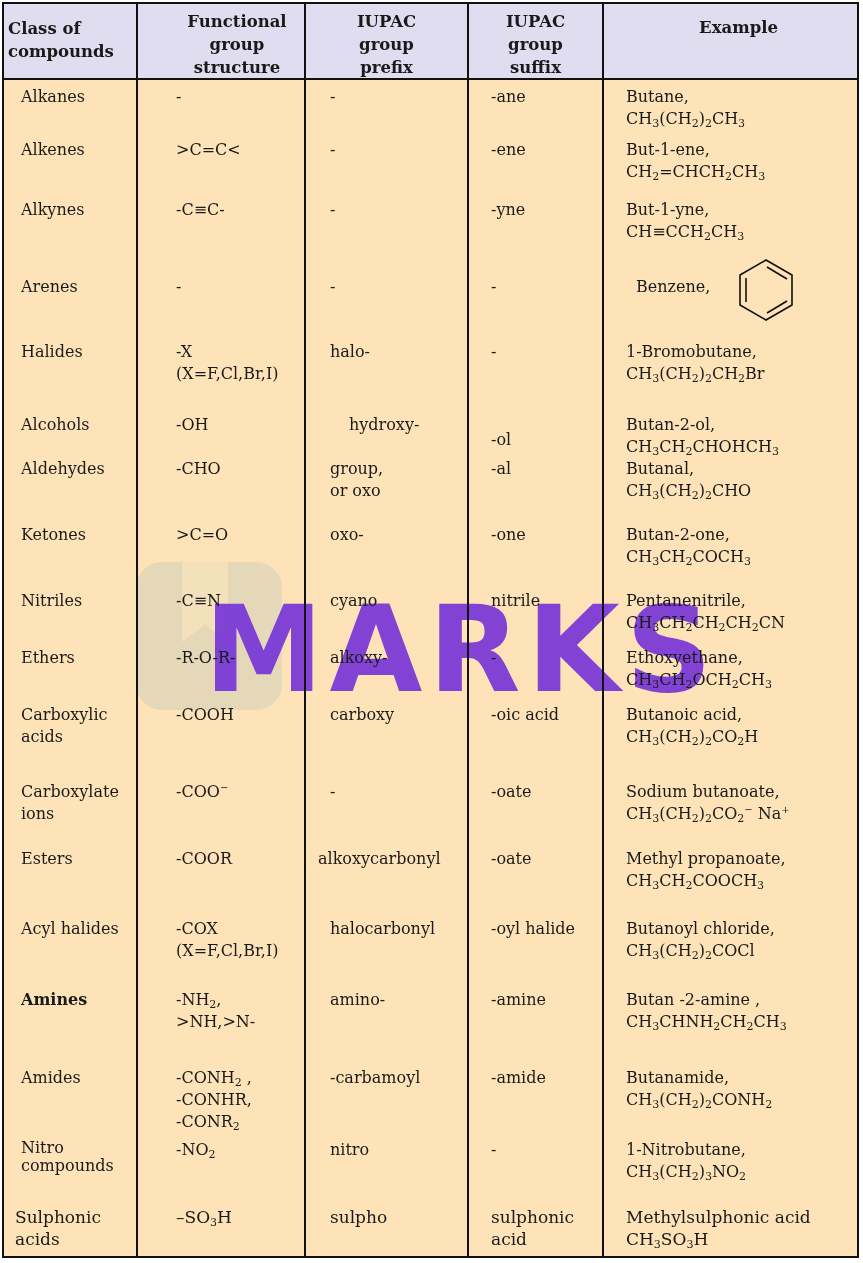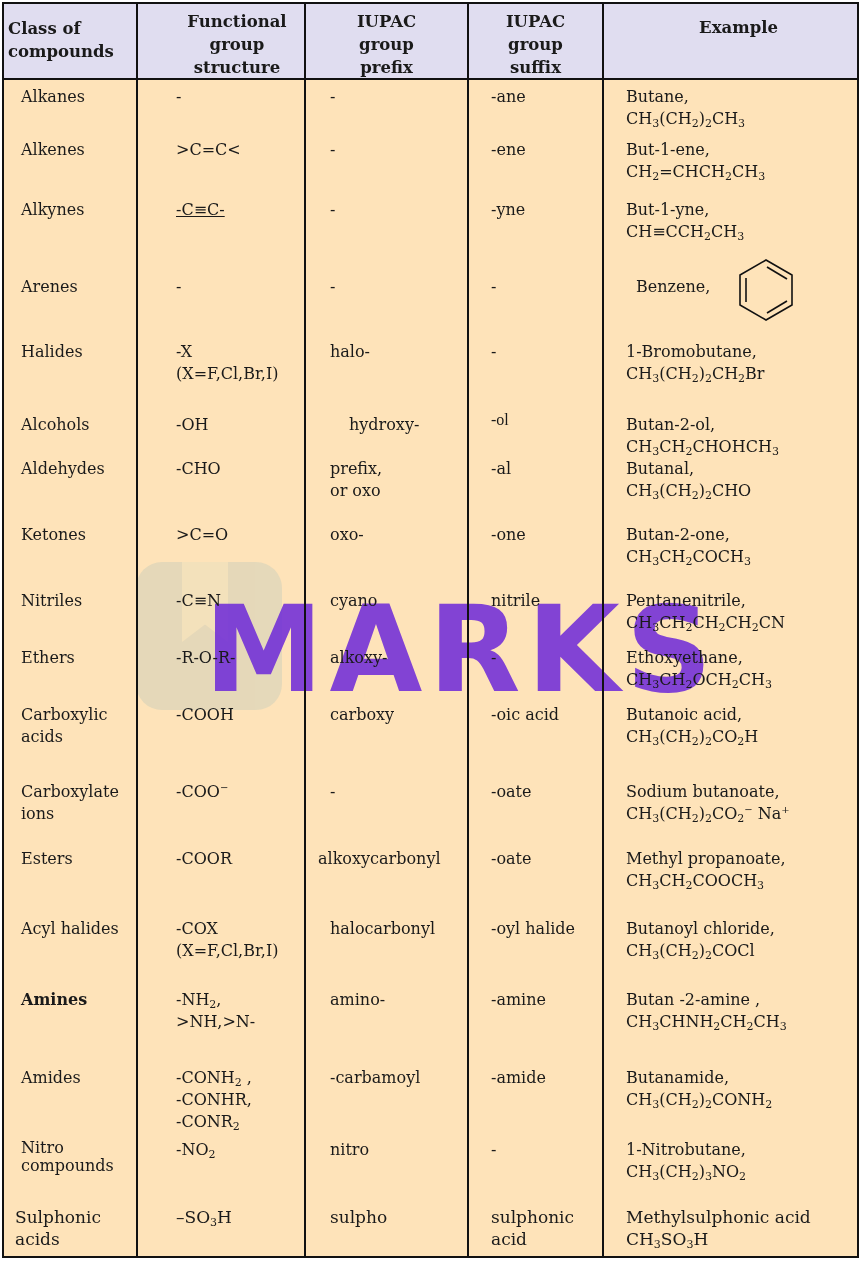--- a/index.html
+++ b/index.html
@@ -101,21 +101,21 @@
         </div>
         <div class="cell" style="left: 622px; top: 135px;">
           <span class="line">But-1-ene,</span>
           <span class="line">CH<sub>2</sub>=CHCH<sub>2</sub>CH<sub>3</sub></span>
         </div>
       </div>
       <div>
         <div class="cell" style="left: 17px; top: 195px;">
           <span class="line">Alkynes</span>
         </div>
-        <div class="cell" style="left: 172px; top: 195px; text-decoration: underline;">
+        <div class="cell" style="left: 172px; top: 195px;">
           <span class="line">-C≡C-</span>
         </div>
         <div class="cell" style="left: 326px; top: 195px;">
           <span class="line">-</span>
         </div>
         <div class="cell" style="left: 487px; top: 195px;">
           <span class="line">-yne</span>
         </div>
         <div class="cell" style="left: 622px; top: 195px;">
           <span class="line">But-1-yne,</span>
@@ -161,37 +161,37 @@
       <div>
         <div class="cell" style="left: 17px; top: 410px;">
           <span class="line">Alcohols</span>
         </div>
         <div class="cell" style="left: 172px; top: 410px;">
           <span class="line">-OH</span>
         </div>
         <div class="cell" style="left: 326px; top: 410px; margin-left: 19px;">
           <span class="line">hydroxy-</span>
         </div>
-        <div class="cell" style="left: 487px; top: 405px; font-family: Liberation Serif, serif;">
+        <div class="cell" style="left: 487px; top: 425px;">
           <span class="line">-ol</span>
         </div>
         <div class="cell" style="left: 622px; top: 410px;">
           <span class="line">Butan-2-ol,</span>
           <span class="line">CH<sub>3</sub>CH<sub>2</sub>CHOHCH<sub>3</sub></span>
         </div>
       </div>
       <div>
         <div class="cell" style="left: 17px; top: 454px;">
           <span class="line">Aldehydes</span>
         </div>
         <div class="cell" style="left: 172px; top: 454px;">
           <span class="line">-CHO</span>
         </div>
         <div class="cell" style="left: 326px; top: 454px;">
-          <span class="line">prefix,</span>
+          <span class="line">group,</span>
           <span class="line">or oxo</span>
         </div>
         <div class="cell" style="left: 487px; top: 454px;">
           <span class="line">-al</span>
         </div>
         <div class="cell" style="left: 622px; top: 454px;">
           <span class="line">Butanal,</span>
           <span class="line">CH<sub>3</sub>(CH<sub>2</sub>)<sub>2</sub>CHO</span>
         </div>
       </div>

